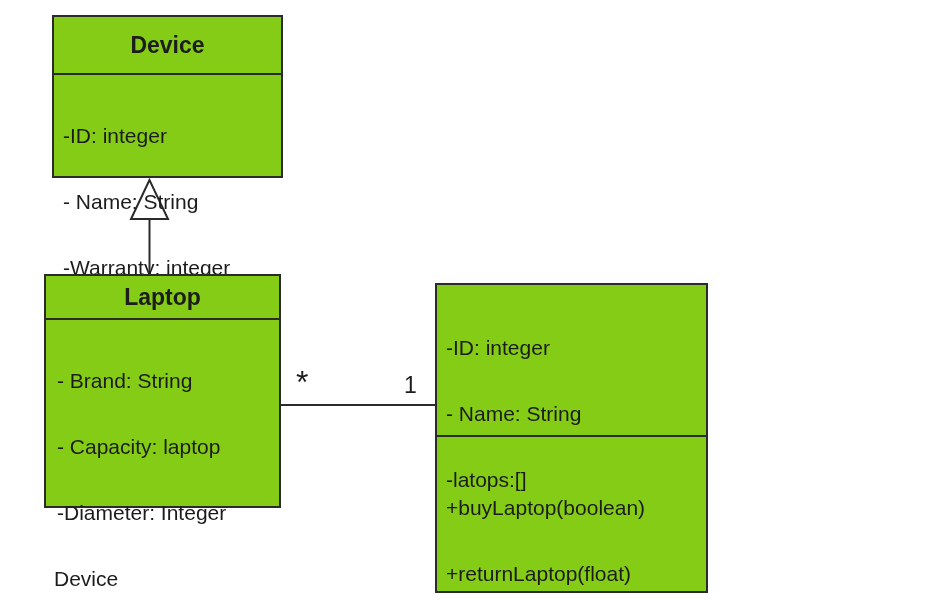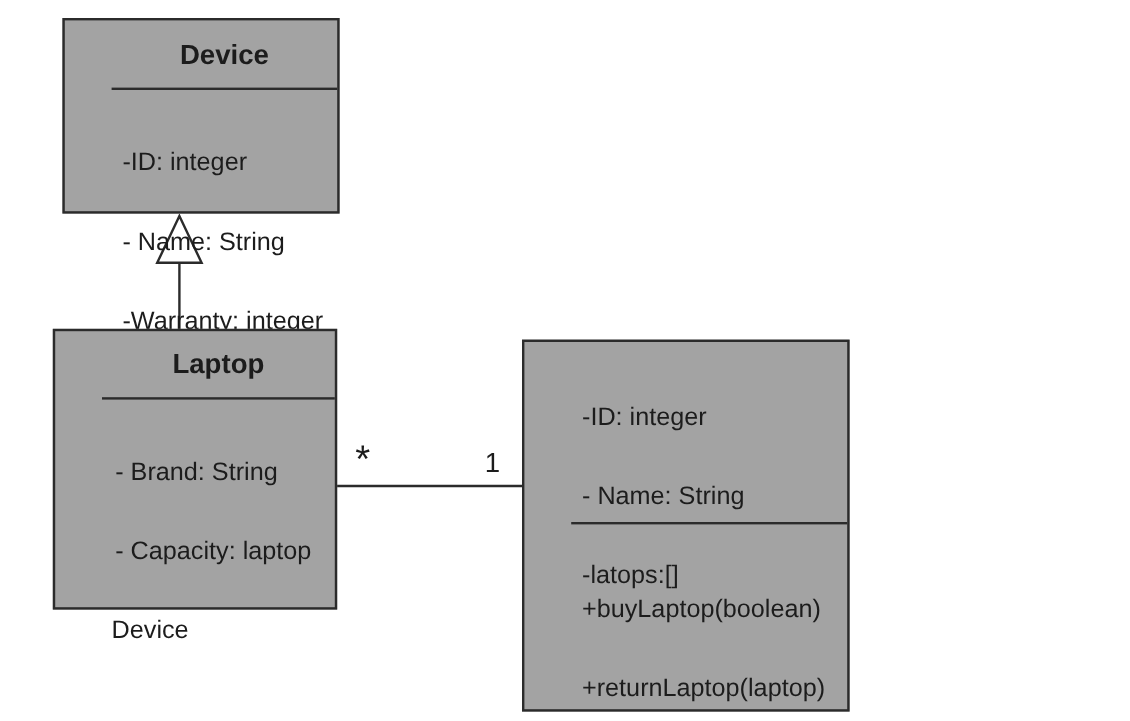--- a/index.html
+++ b/index.html
@@ -19,24 +19,23 @@
     overflow: hidden;
   }
   .connectors {
     position: absolute;
     left: 0;
     top: 0;
     pointer-events: none;
   }
   .uml-class {
     position: absolute;
-    background: #a3a3a3;
+    background: #84cc16;
     border: 2px solid #2b2b2b;
     box-sizing: border-box;
-    padding-left: 39px;
   }
   .uml-title {
     display: flex;
     align-items: center;
     justify-content: center;
     font-weight: bold;
     font-size: 23px;
     border-bottom: 2px solid #2b2b2b;
     box-sizing: border-box;
   }
@@ -78,36 +77,37 @@
   <div class="uml-class" style="left:52px; top:15px; width:231px; height:163px;">
     <div class="uml-title" style="height:58px;">Device</div>
     <div class="uml-section" style="padding:10px 4px 0 9px;">
       <div class="uml-line">-ID: integer</div>
       <div class="uml-line">- Name: String</div>
       <div class="uml-line">-Warranty: integer</div>
     </div>
   </div>
 
   <div class="uml-class" style="left:44px; top:274px; width:237px; height:234px;">
-    <div class="uml-title" style="height:57px;">Laptop</div>
+    <div class="uml-title" style="height:44px;">Laptop</div>
     <div class="uml-section" style="padding:10px 4px 0 11px;">
       <div class="uml-line">- Brand: String</div>
       <div class="uml-line">- Capacity: laptop</div>
+      <div class="uml-line">-Diameter: Integer</div>
       <div class="uml-line" style="margin-left:-3px;">Device</div>
     </div>
   </div>
 
   <div class="uml-class" style="left:435px; top:283px; width:273px; height:310px;">
     <div class="uml-section with-sep" style="height:152px; padding:12px 4px 0 9px;">
       <div class="uml-line">-ID: integer</div>
       <div class="uml-line">- Name: String</div>
       <div class="uml-line">-latops:[]</div>
     </div>
     <div class="uml-section" style="padding:20px 4px 0 9px;">
       <div class="uml-line">+buyLaptop(boolean)</div>
-      <div class="uml-line">+returnLaptop(laptop)</div>
+      <div class="uml-line">+returnLaptop(float)</div>
     </div>
   </div>
 
   <div class="mult mult-star" style="left:296px; top:370px;">*</div>
   <div class="mult" style="left:404px; top:374px;">1</div>
 
 </div>
 
 </body></html>

